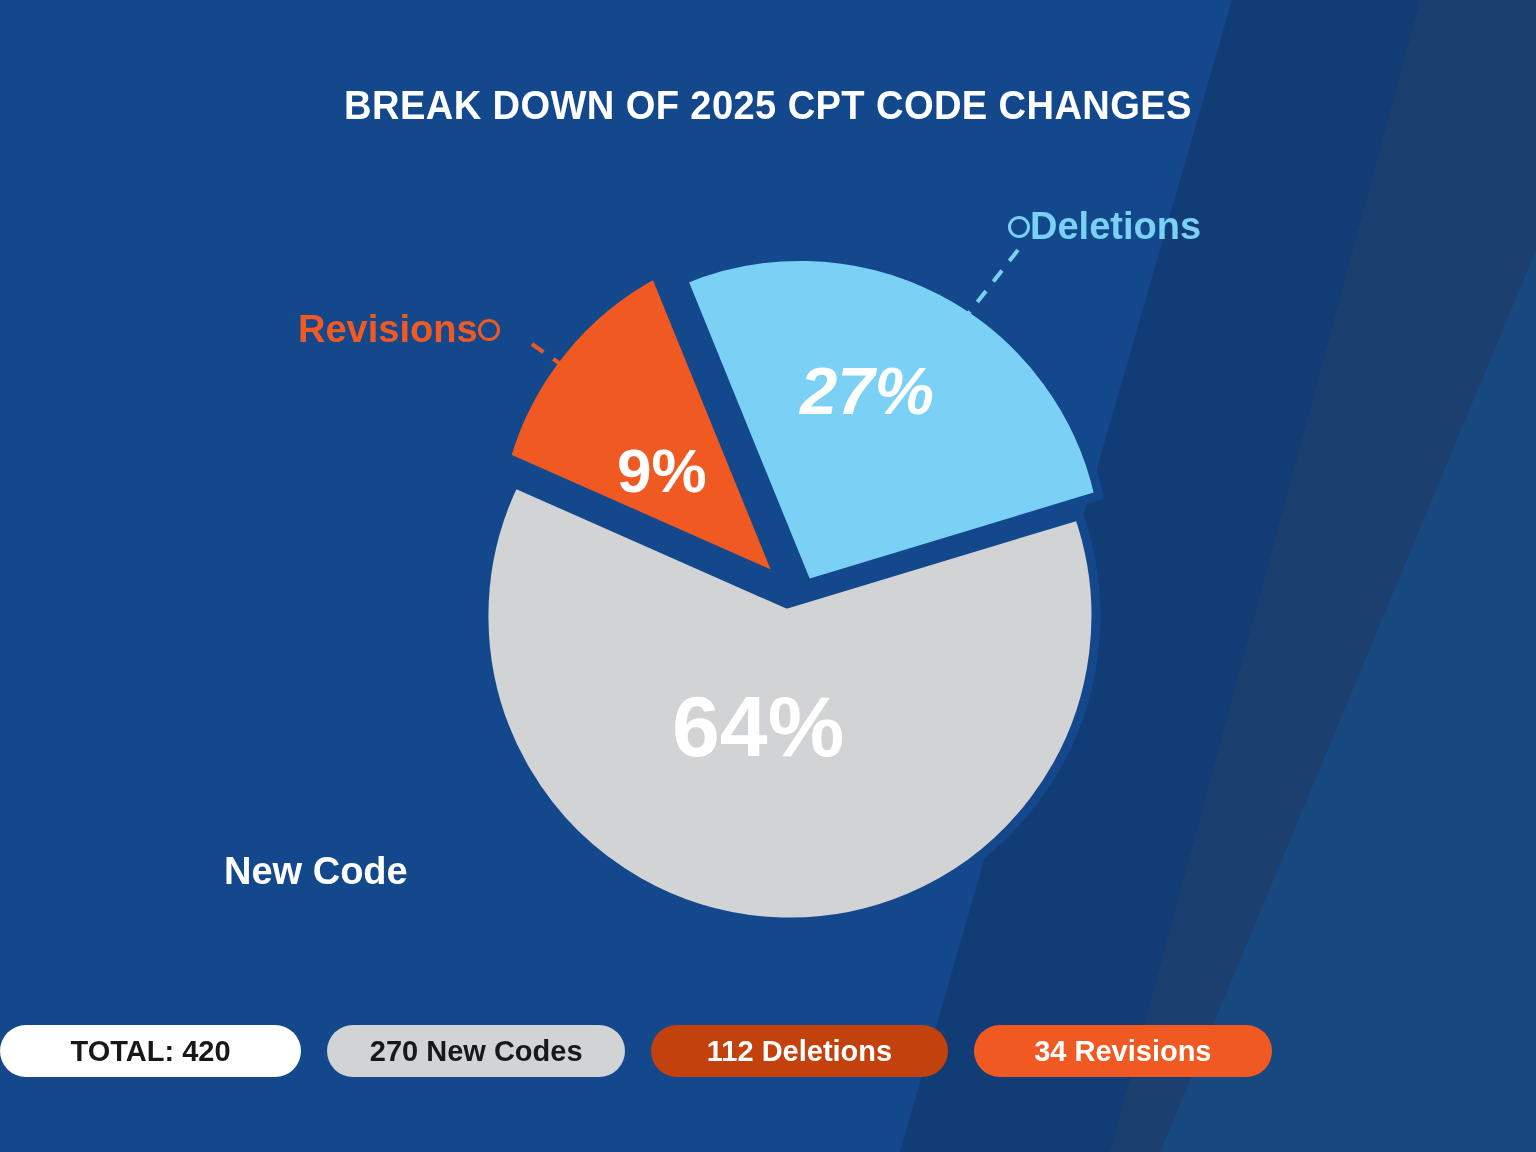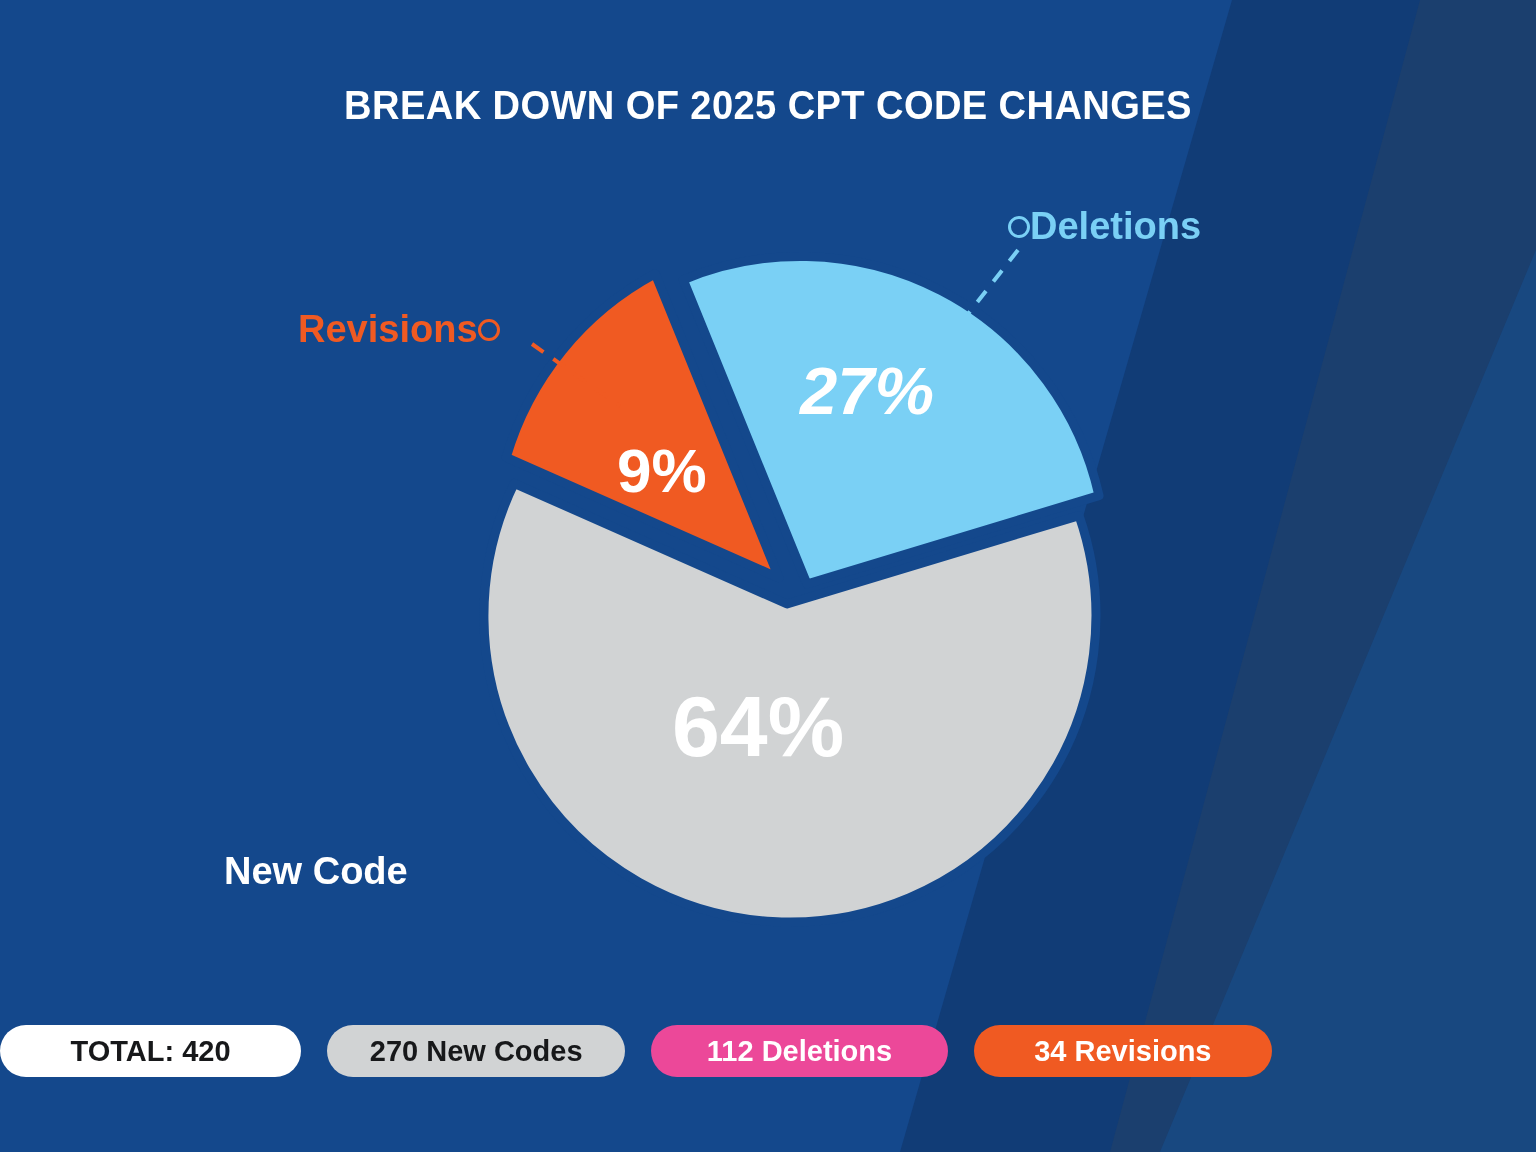--- a/index.html
+++ b/index.html
@@ -92,21 +92,21 @@
     display:flex;
     align-items:center;
     justify-content:center;
     font-size:29px;
     font-weight:bold;
     white-space:nowrap;
     padding:0 10px;
   }
   .pill-total     { width:330px; background:#ffffff; color:#17181a; }
   .pill-newcodes  { width:327px; background:#d1d3d4; color:#17181a; }
-  .pill-deletions { width:325px; background:#ec4899; color:#ffffff; }
+  .pill-deletions { width:325px; background:#c2410c; color:#ffffff; }
   .pill-revisions { width:327px; background:#f05a22; color:#ffffff; }
 </style>
 </head>
 <body>
 
 <div id="stage">
 
   <svg id="bg-layer" viewBox="0 0 1536 1152">
     <rect x="0" y="0" width="1536" height="1152" fill="#14488c"></rect>
     <polygon points="1232,0 1536,0 1536,1152 900,1152" fill="#113c76"></polygon>

